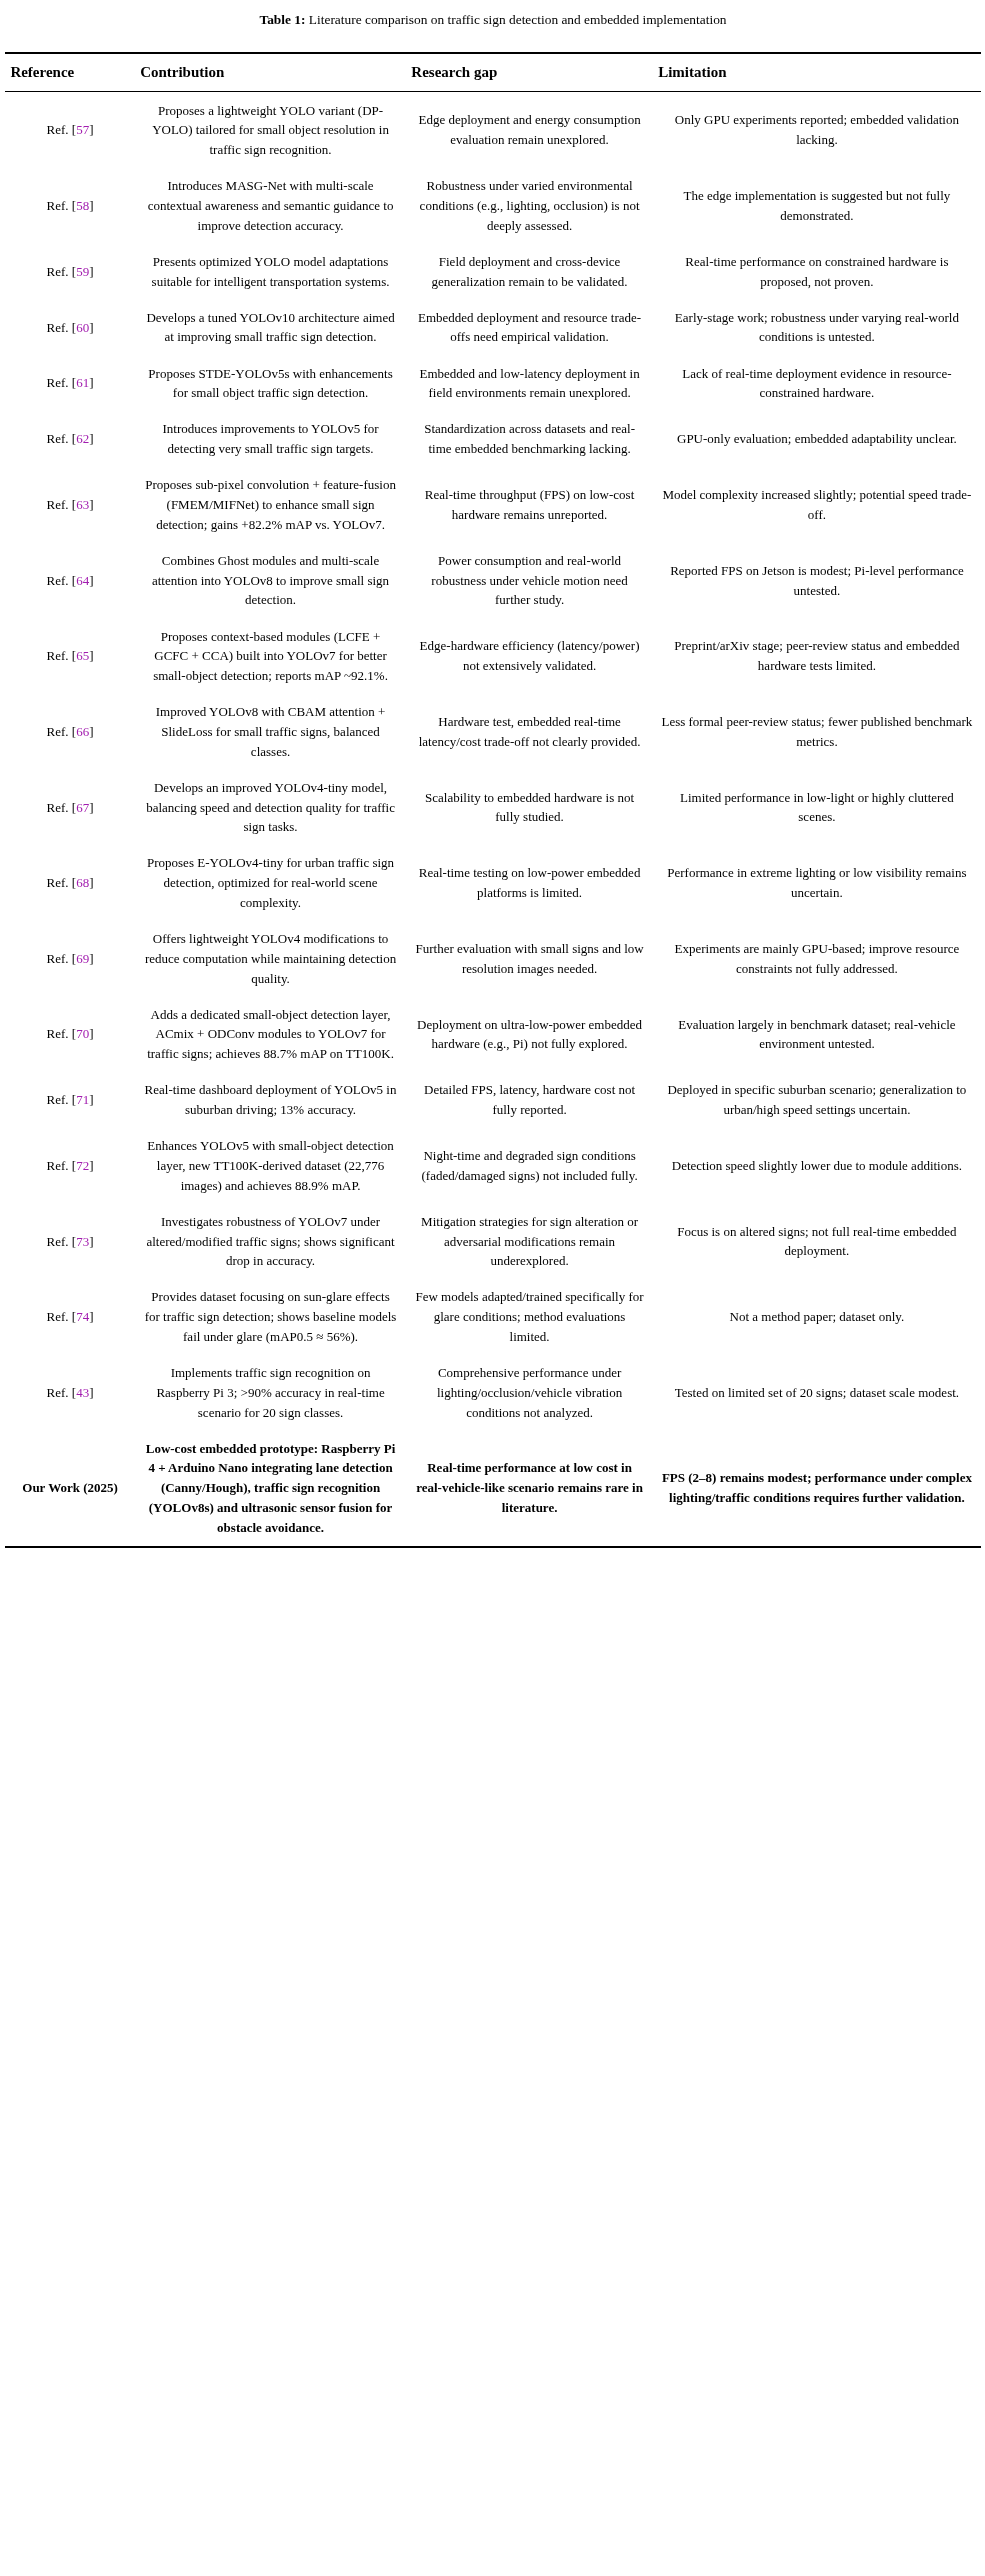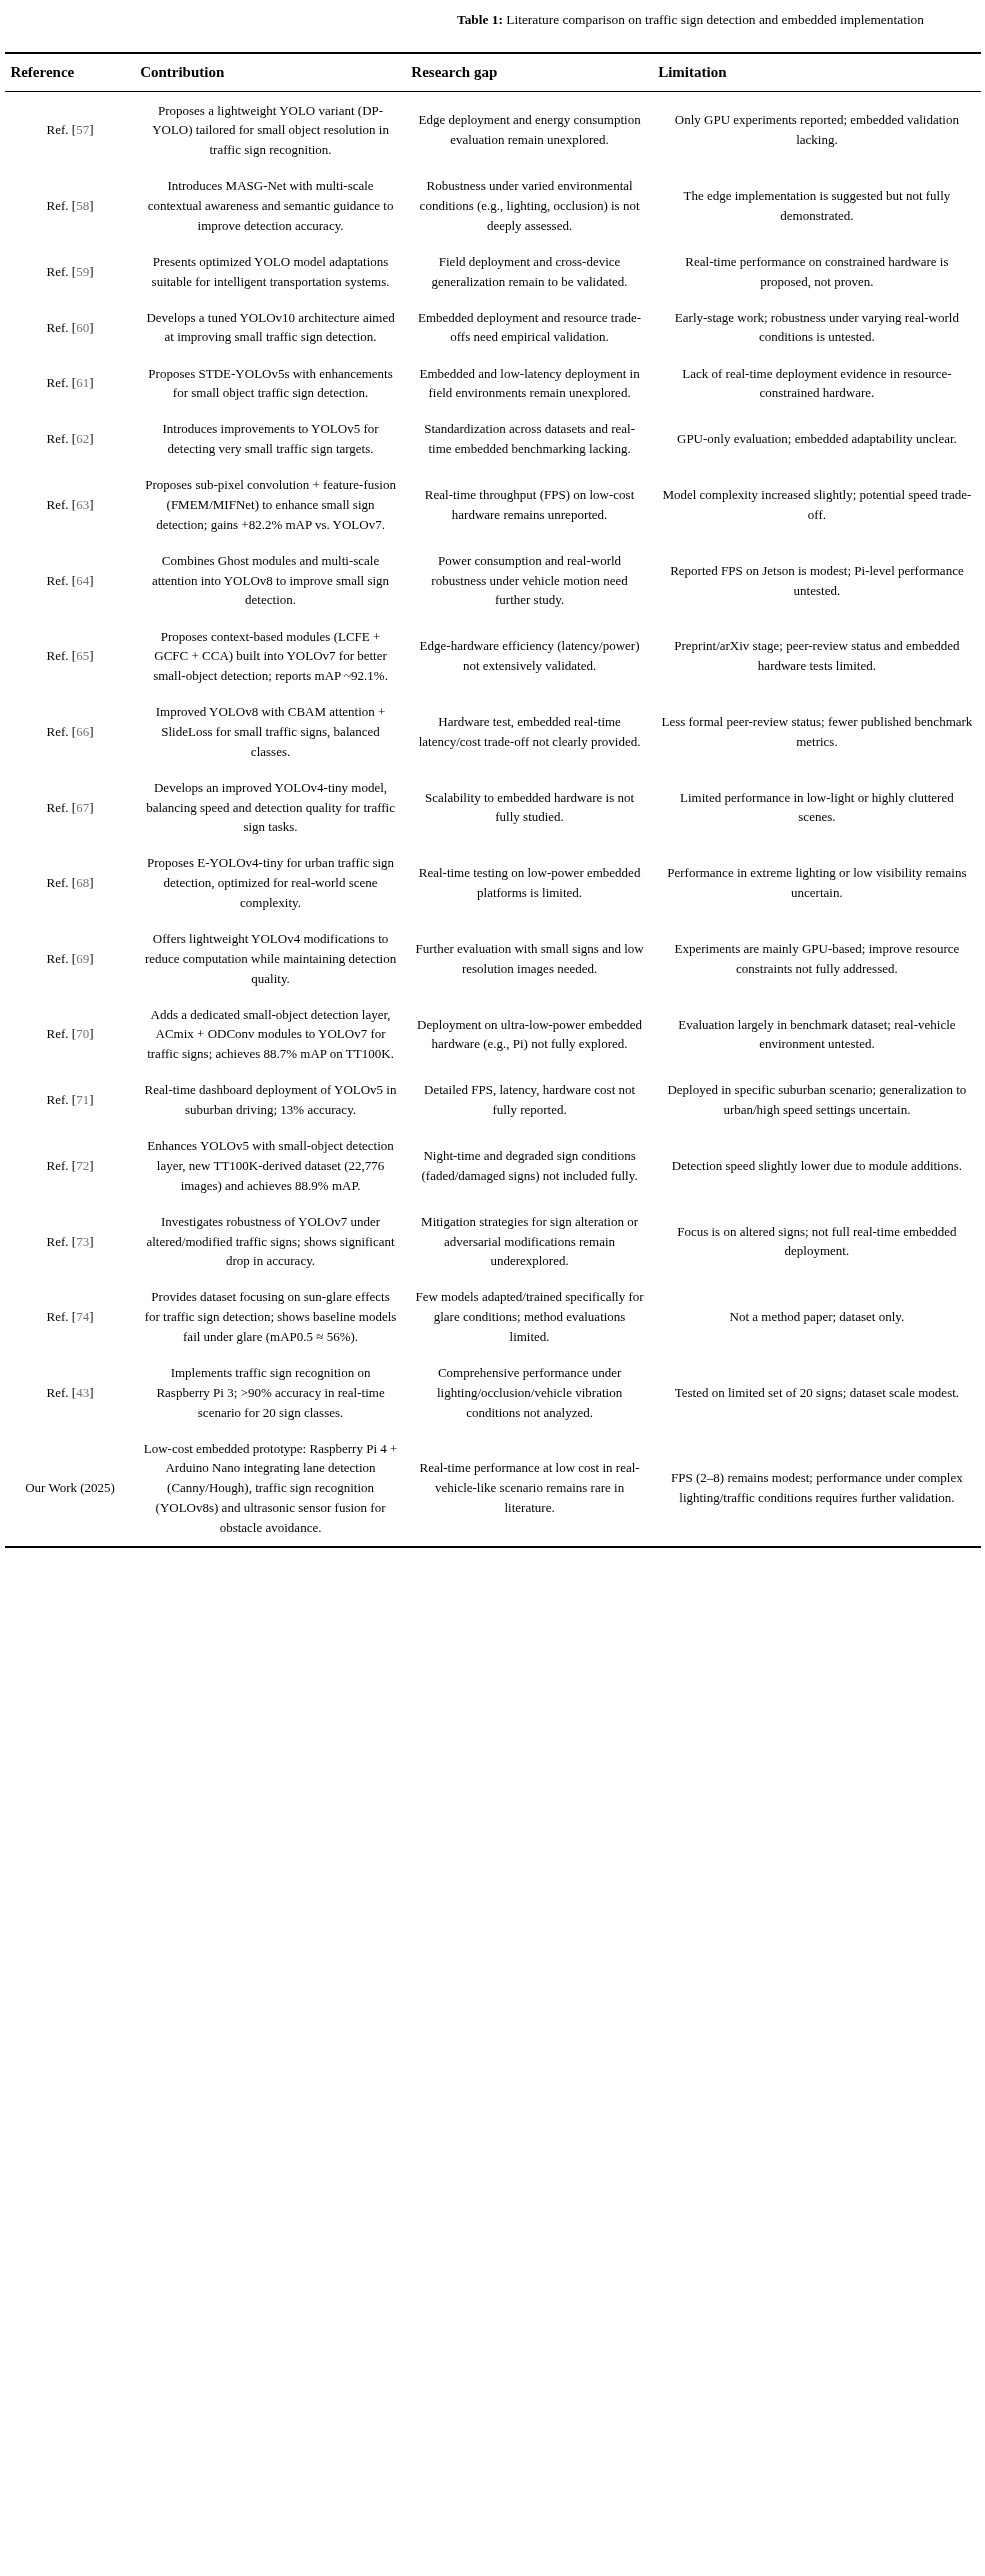--- a/index.html
+++ b/index.html
@@ -14,21 +14,21 @@
     -webkit-font-smoothing: antialiased;
   }
   .page {
     width: 986px;
     min-height: 3047px;
     box-sizing: border-box;
     padding: 0;
     position: relative;
   }
   .table-caption {
-    text-align: right;
+    text-align: center;
     font-size: 13.4px;
     line-height: 1.3;
     padding: 11.3px 62px 0 62px;
     box-sizing: border-box;
   }
   .table-caption .caption-label {
     font-weight: bold;
   }
   .table-wrap {
     margin-top: 23px;
@@ -57,30 +57,30 @@
     border-top: 2.1px solid #000;
     border-bottom: 1.5px solid #000;
   }
   tbody td {
     text-align: center;
     vertical-align: middle;
     padding: 8.2px 8.2px;
     line-height: 1.52;
   }
   tbody tr.last-row td {
-    font-weight: normal;
+    font-weight: bold;
   }
   tbody tr.last-row {
     border-bottom: 2.1px solid #000;
   }
   td.ref-cell {
     white-space: nowrap;
   }
   .ref-num {
-    color: #737373;
+    color: #a21caf;
   }
 </style>
 </head>
 <body>
 
 <div class="page">
 
   <div class="table-caption">
     <span class="caption-label">Table 1:</span><span> Literature comparison on traffic sign detection and embedded implementation</span>
   </div>

